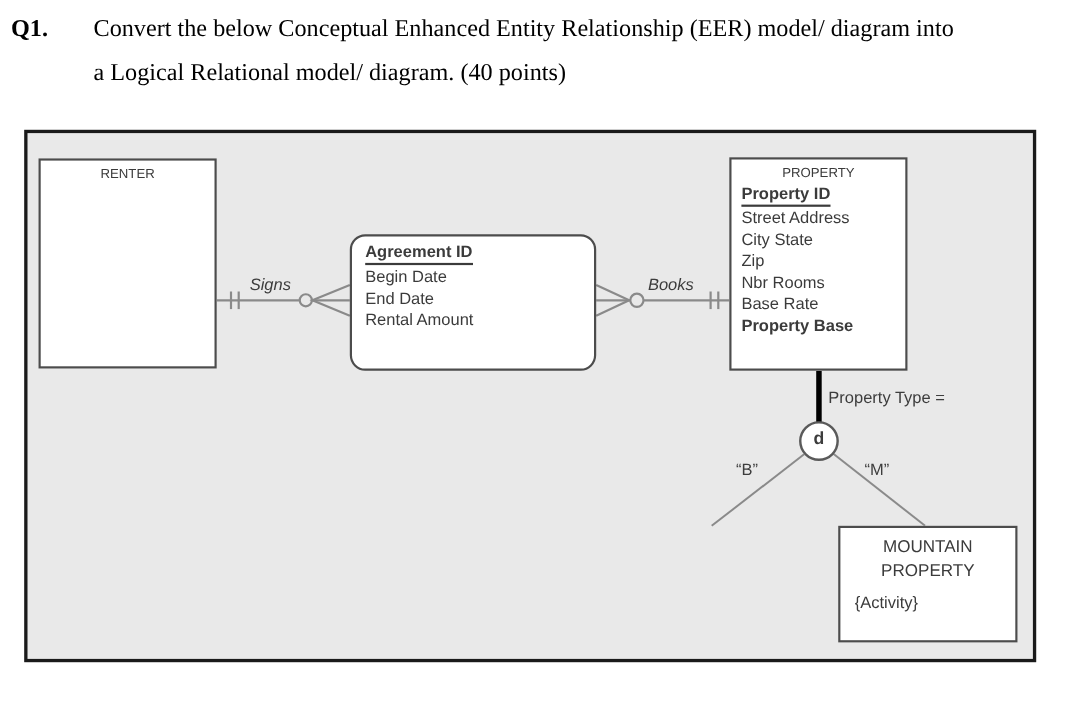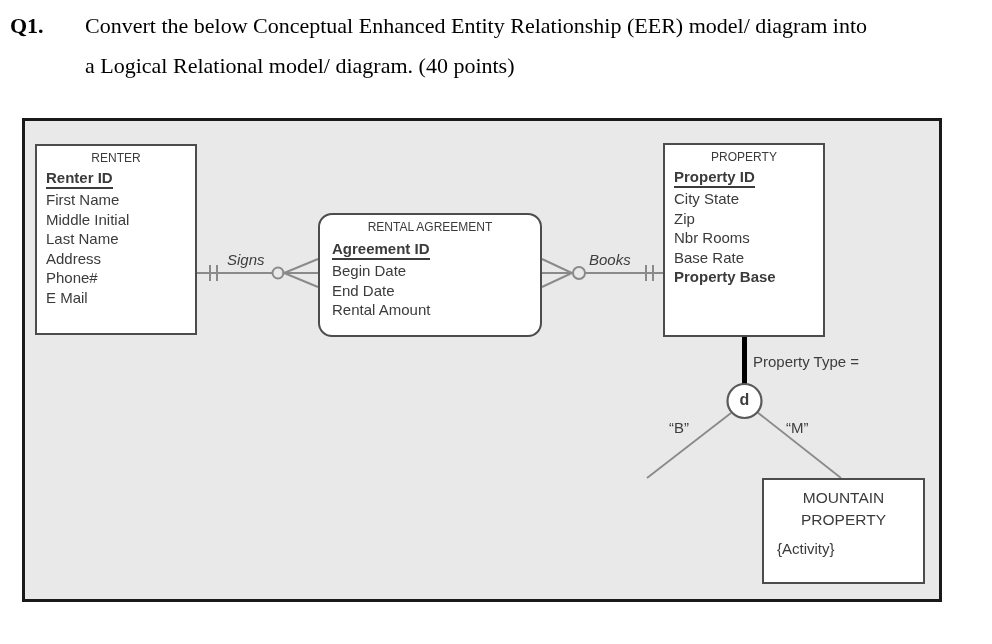--- a/index.html
+++ b/index.html
@@ -119,45 +119,36 @@
     <g>
       <line x1="744.5" y1="337" x2="744.5" y2="385" stroke="#000000" stroke-width="5"></line>
       <line x1="731" y1="413" x2="647" y2="478" stroke="#8a8a8a" stroke-width="1.8"></line>
       <line x1="757" y1="412" x2="841" y2="478" stroke="#8a8a8a" stroke-width="1.8"></line>
       <circle cx="744.5" cy="401" r="17" fill="#ffffff" stroke="#5a5a5a" stroke-width="2.2"></circle>
     </g>
   </svg>
 
   <div class="entity entity-renter">
     <div class="entity-title">RENTER</div>
-    <div class="attrs">
-      <div class="attr-key">Renter ID</div>
-      <div>First Name</div>
-      <div>Middle Initial</div>
-      <div>Last Name</div>
-      <div>Address</div>
-      <div>Phone#</div>
-      <div>E Mail</div>
-    </div>
   </div>
 
   <div class="entity entity-rental">
-    <div class="entity-title">RENTAL AGREEMENT</div>
     <div class="attrs">
       <div class="attr-key">Agreement ID</div>
       <div>Begin Date</div>
       <div>End Date</div>
       <div>Rental Amount</div>
     </div>
   </div>
 
   <div class="entity entity-property">
     <div class="entity-title">PROPERTY</div>
     <div class="attrs">
       <div class="attr-key">Property ID</div>
+      <div>Street Address</div>
       <div>City State</div>
       <div>Zip</div>
       <div>Nbr Rooms</div>
       <div>Base Rate</div>
       <div class="attr-bold">Property Base</div>
     </div>
   </div>
 
 
   <div class="entity entity-mountain">

